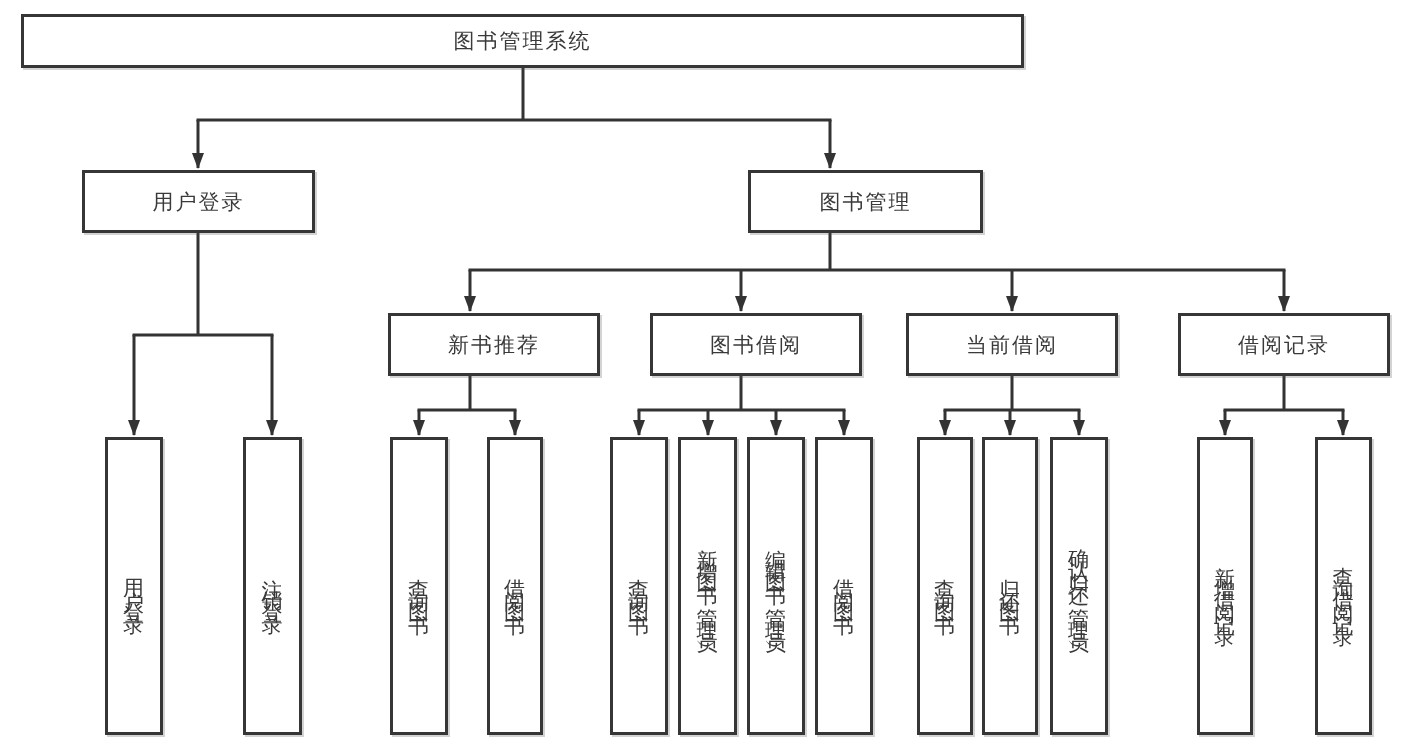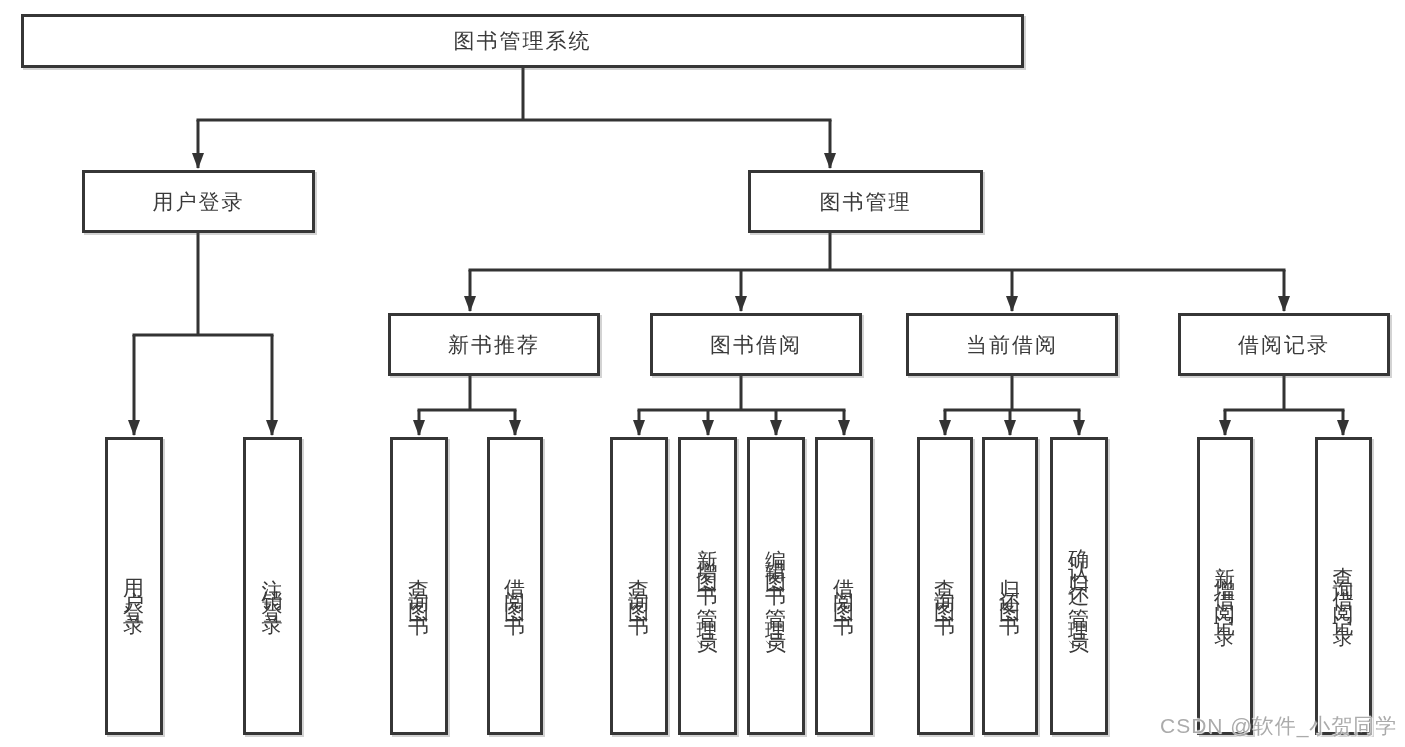--- a/index.html
+++ b/index.html
@@ -168,15 +168,14 @@
     <span class="v-label">确认归还（管理员）</span>
   </div>
 
   <div class="node leaf" style="left:1197px; top:437px; width:56px; height:298px;">
     <span class="v-label">新增借阅记录</span>
   </div>
   <div class="node leaf" style="left:1315px; top:437px; width:57px; height:298px;">
     <span class="v-label">查询借阅记录</span>
   </div>
 
-  <div class="watermark">CSDN @软件_小贺同学</div>
 
 </div>
 
 </body></html>

